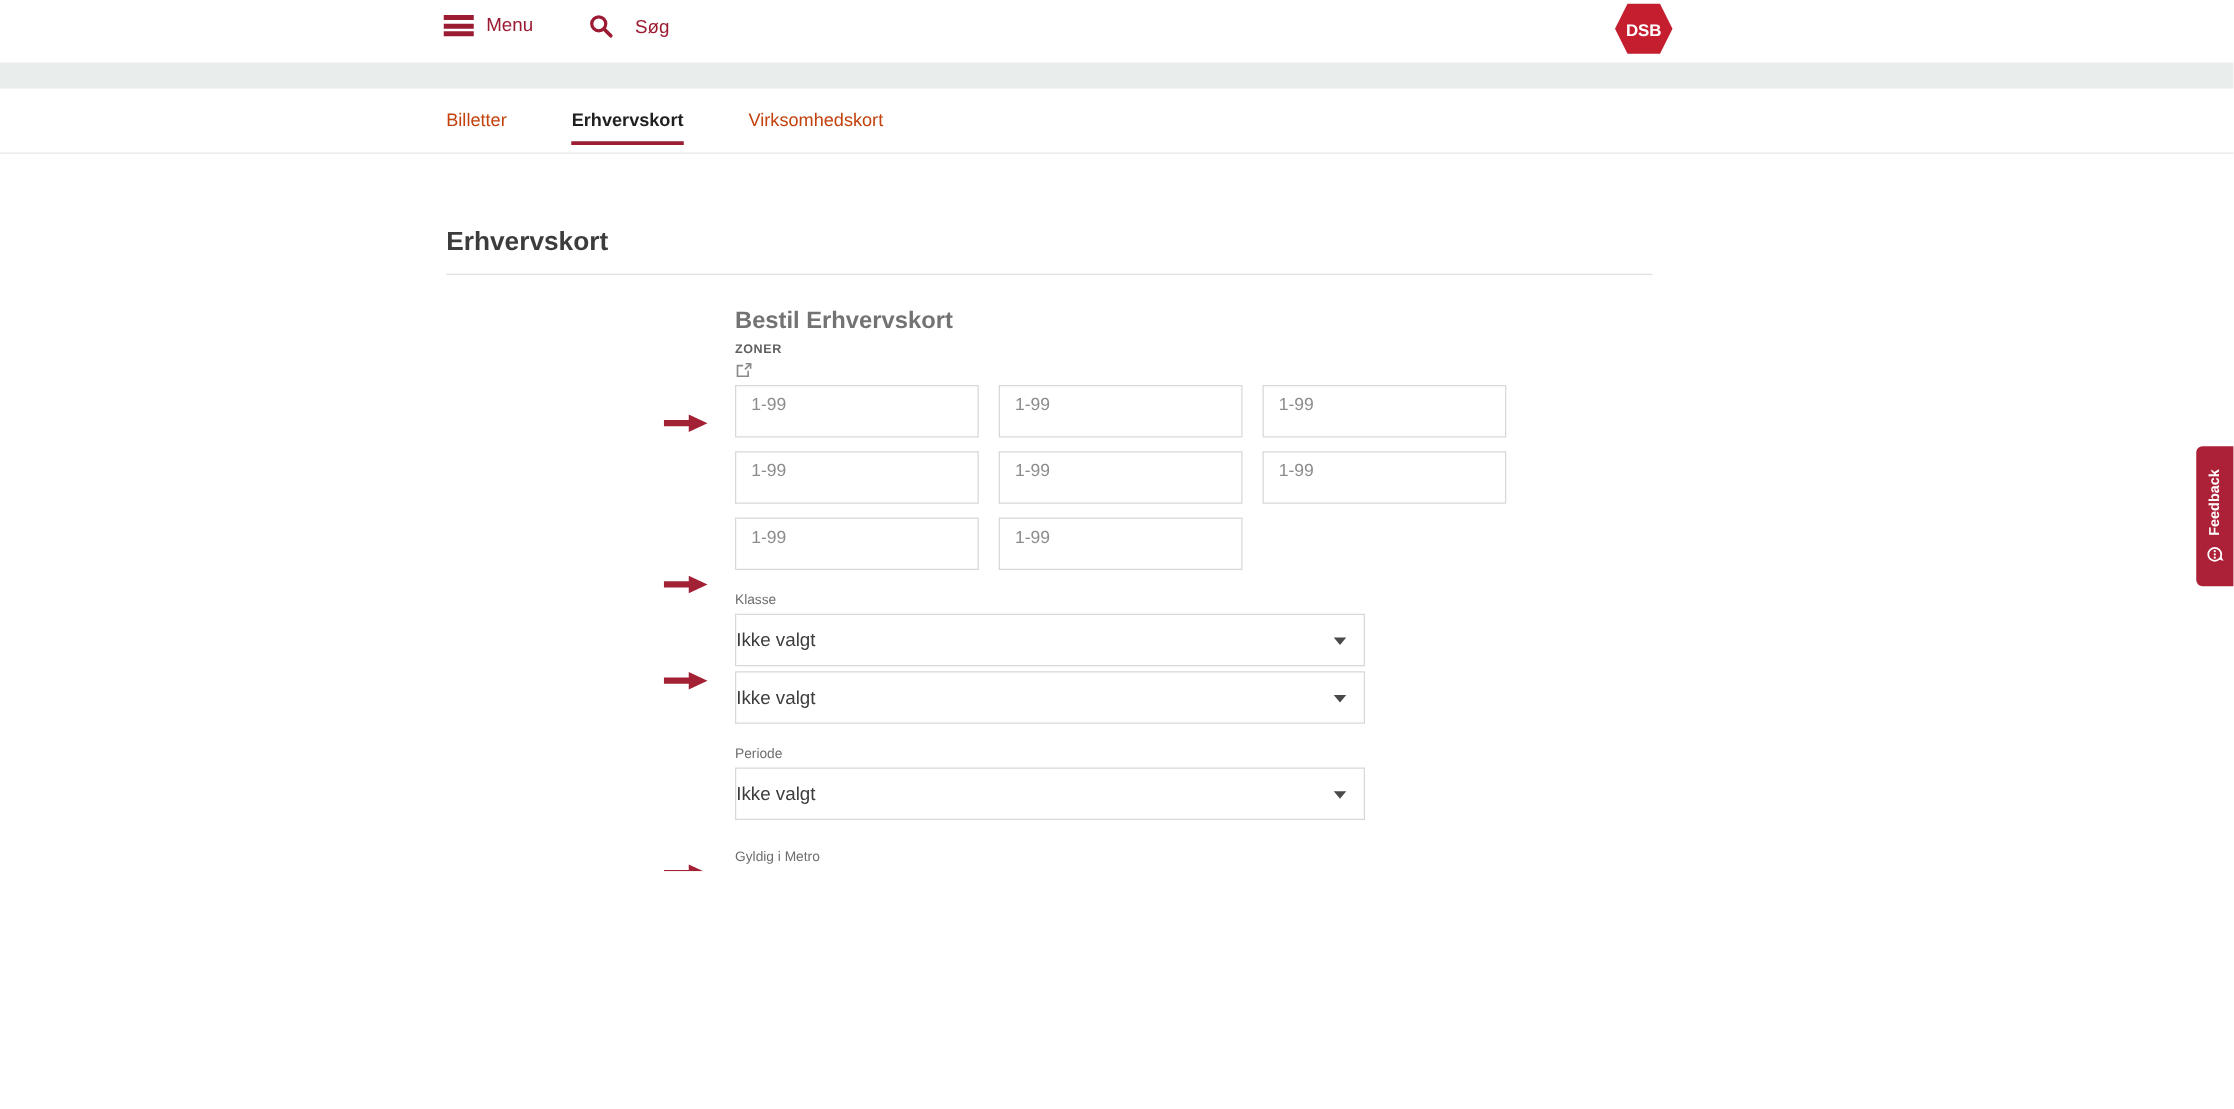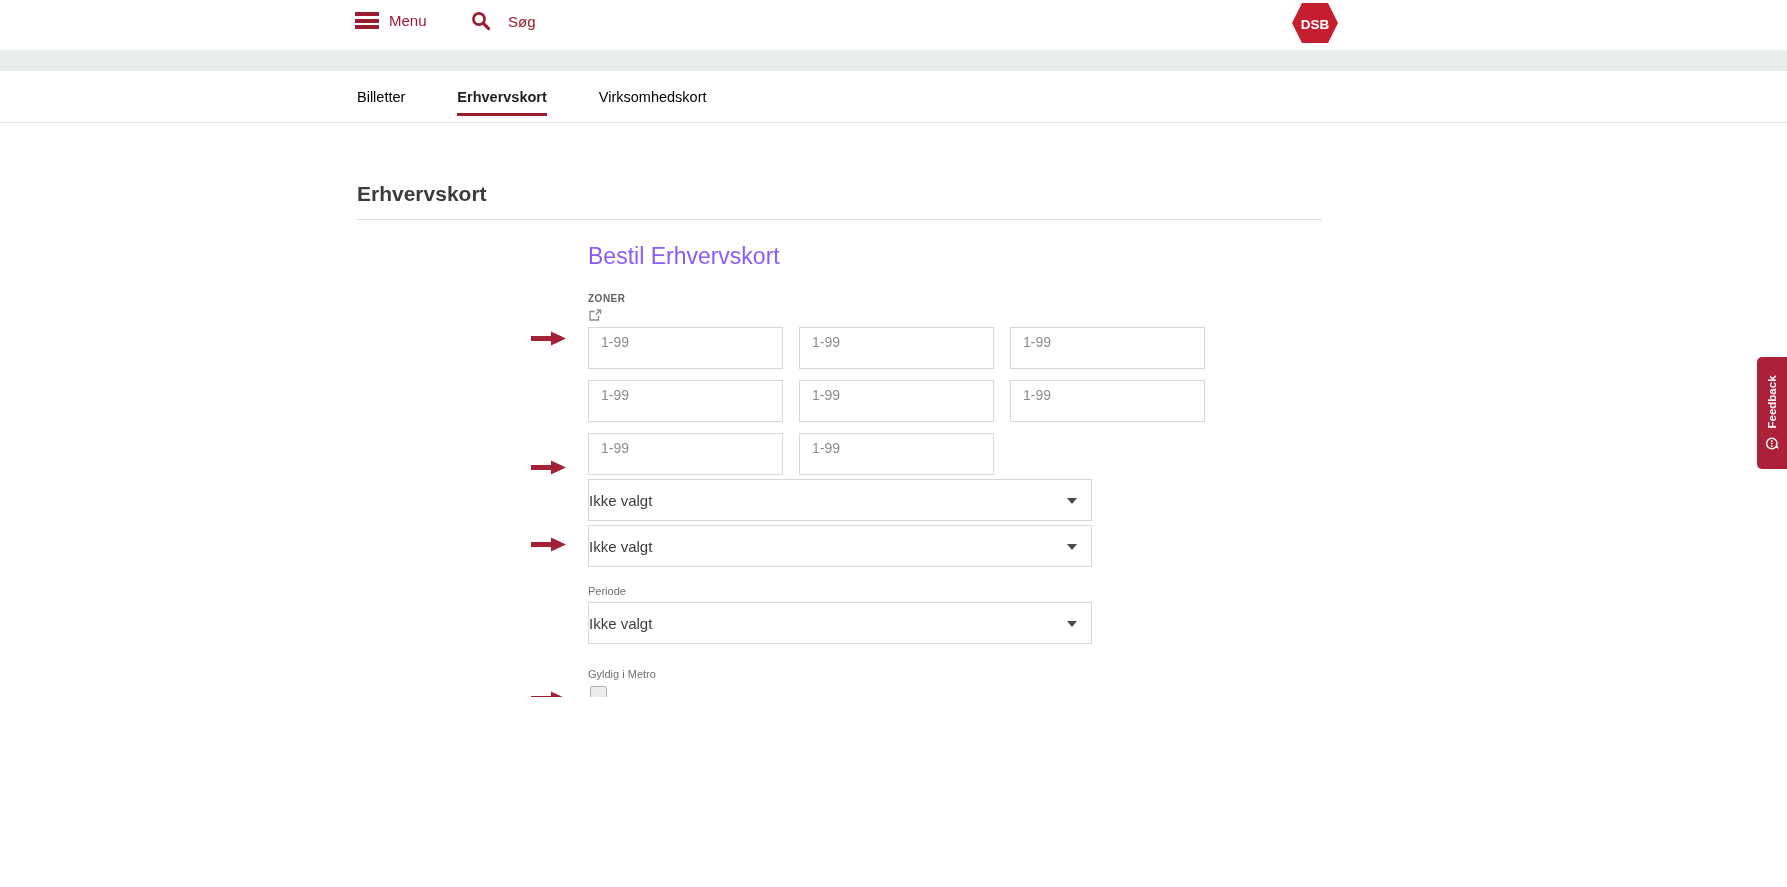--- a/index.html
+++ b/index.html
@@ -13,32 +13,32 @@
   .hamburger { display:flex; flex-direction:column; gap:2.5px; }
   .hamburger span { display:block; width:24px; height:4px; background:#9b1b32; }
   .menu-label, .search-label { color:#9b1b32; font-size:15px; }
   .search-btn { position:absolute; left:471px; top:11px; display:flex; align-items:center; gap:17px; cursor:pointer; }
   .dsb-logo { position:absolute; left:1291px; top:2px; cursor:pointer; }
 
   
   .gray-band { position:absolute; top:50px; left:0; width:1787px; height:21px; background:#e9edec; }
   .tabbar { position:absolute; top:71px; left:0; width:1787px; height:52px; background:#fff; border-bottom:1px solid #e8e8e8; }
   .tabs { position:absolute; left:357px; top:0; height:52px; display:flex; gap:52px; align-items:center; }
-  .tab { font-size:14.5px; color:#000000; cursor:pointer; position:relative; padding:16px 0; }
+  .tab { font-size:14.5px; color:#c2410c; cursor:pointer; position:relative; padding:16px 0; }
   .tab.active { color:#1f1f1f; font-weight:bold; }
   .tab.active::after { content:""; position:absolute; left:0; right:0; bottom:5px; height:3px; background:#9b1b32; }
 
   
   .page-title { position:absolute; left:357px; top:182px; font-size:21px; font-weight:bold; color:#3c3c3c; }
   .title-rule { position:absolute; left:357px; top:219px; width:965px; height:1px; background:#e0e0e0; }
 
   
   .form { position:absolute; left:588px; top:245px; width:504px; }
-  .form-heading { font-size:23px; font-weight:normal; color:#8b5cf6; line-height:23px; }
-  .zoner-label { margin-top:25px; font-size:10px; letter-spacing:.5px; color:#5f5f5f; font-weight:bold; }
+  .form-heading { font-size:19px; font-weight:bold; color:#737373; line-height:23px; }
+  .zoner-label { margin-top:6px; font-size:10px; letter-spacing:.5px; color:#5f5f5f; font-weight:bold; }
   .ext-link { margin-top:4px; width:14px; height:14px; display:block; cursor:pointer; }
   .zone-grid { margin-top:5px; display:grid; grid-template-columns:repeat(3,1fr); column-gap:16px; row-gap:11px; }
   .zone-input { height:42px; border:1px solid #d8d8d8; background:#fff; font-size:14px; color:#555;
                 padding:0 0 12px 12px; outline:none; font-family:"Liberation Sans",sans-serif; }
   .zone-input::placeholder { color:#8c8c8c; }
 
   .fld-label { margin-top:18px; font-size:11px; color:#6e6e6e; line-height:13px; }
   .select-box { margin-top:4px; height:42px; border:1px solid #d8d8d8; background:#fff; position:relative;
                 display:flex; align-items:center; font-size:15px; color:#3c3c3c; cursor:pointer; }
   .caret { position:absolute; right:14px; top:18px; width:0; height:0;
@@ -121,20 +121,21 @@
       <input class="zone-input" type="text" placeholder="1-99" style="">
       <input class="zone-input" type="text" placeholder="1-99" style="">
       <input class="zone-input" type="text" placeholder="1-99" style="">
       <input class="zone-input" type="text" placeholder="1-99" style="">
       <input class="zone-input" type="text" placeholder="1-99" style="">
       <input class="zone-input" type="text" placeholder="1-99" style="">
       <input class="zone-input" type="text" placeholder="1-99" style="">
       <input class="zone-input" type="text" placeholder="1-99" style="">
     </div>
 
+    <div class="fld-label">Klasse</div>
     <div class="select-box">
       <span>Ikke valgt</span>
       <span class="caret"></span>
     </div>
 
     <div class="select-box">
       <span>Ikke valgt</span>
       <span class="caret"></span>
     </div>
 

